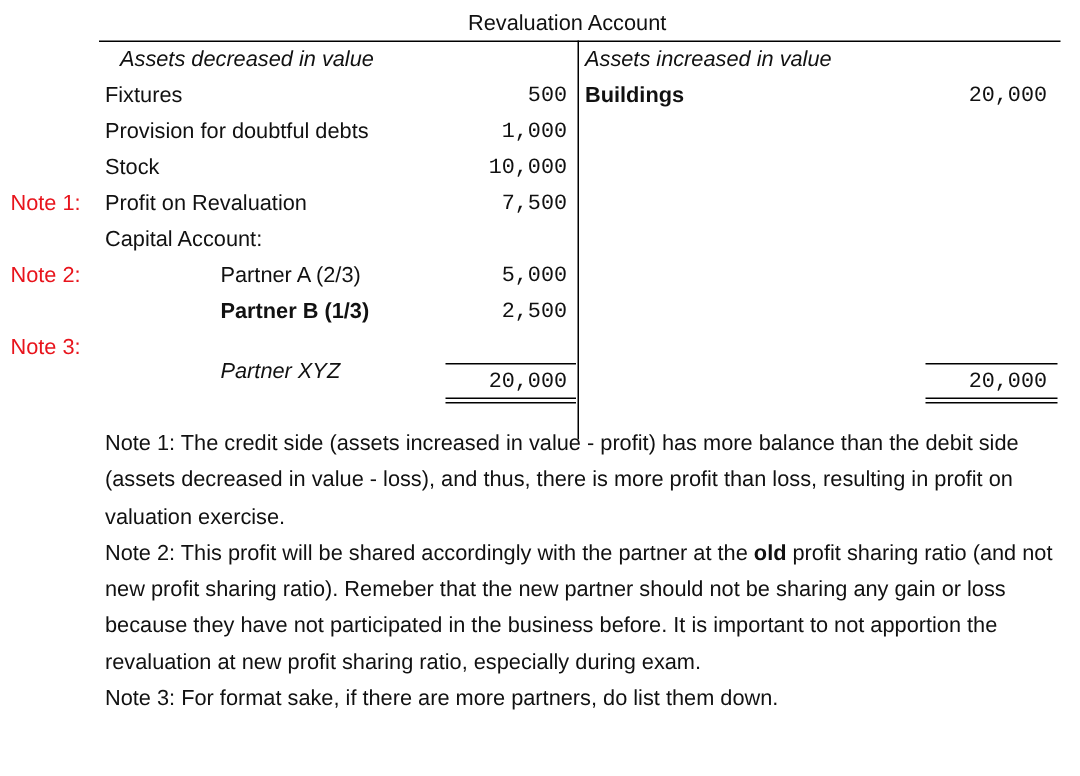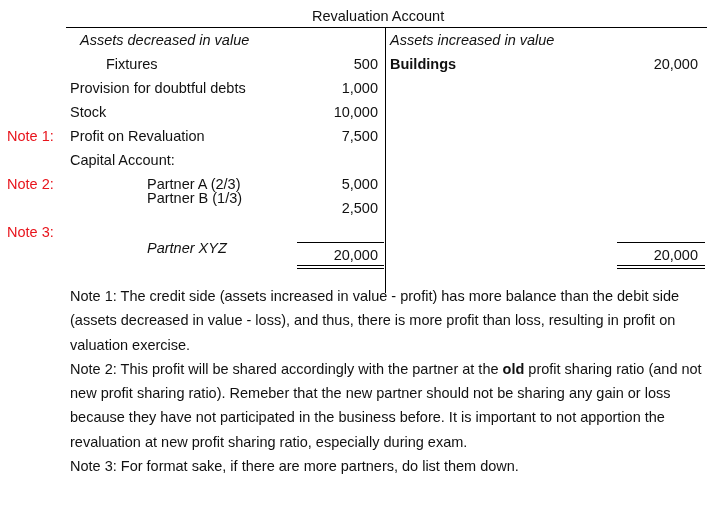--- a/index.html
+++ b/index.html
@@ -1,39 +1,39 @@
 <!DOCTYPE html>
 <html><head>
 <meta charset="utf-8">
 <style>
   html, body { margin:0; padding:0; background:#ffffff; }
   body { width:720px; height:517px; position:relative; overflow:hidden;
          font-family:"Liberation Sans", sans-serif; font-size:14.5px; color:#111; }
   .abs { position:absolute; white-space:nowrap; line-height:18px; }
   .it { font-style:italic; }
   .red { color:#e8141c; }
-  .num { text-align:center; }
+  .num { text-align:center;font-family:Liberation Mono, monospace; }
   .hline { position:absolute; height:0; border-top:1.6px solid #000; }
   .dline { position:absolute; height:2px; border-top:1px solid #000; border-bottom:1px solid #000; }
   .vline { position:absolute; width:0; border-left:1.6px solid #000; }
   .notes { position:absolute; left:70px; top:284px; width:640px; line-height:24.3px; }
   .notes p { margin:0; }
 </style>
 </head>
 <body>
 
 <div class="abs" style="left:312px; top:7px;">Revaluation Account</div>
 
 <div class="hline" style="left:66px; top:27px; width:641px;"></div>
 <div class="vline" style="left:385px; top:27px; height:266px;"></div>
 
 <div class="abs it" style="left:70px; top:31px;margin-left:10px;">Assets decreased in value</div>
 
 <div>
-  <span class="abs" style="left:70px; top:55px;margin-left:36px;">Fixtures</span>
+  <span class="abs" style="left:70px; top:55px;">Fixtures</span>
   <span class="abs num" style="right:342px; top:55px;">500</span>
 </div>
 <div>
   <span class="abs" style="left:70px; top:79px;">Provision for doubtful debts</span>
   <span class="abs num" style="right:342px; top:79px;">1,000</span>
 </div>
 <div>
   <span class="abs" style="left:70px; top:103px;">Stock</span>
   <span class="abs num" style="right:342px; top:103px;margin-left:44px;">10,000</span>
 </div>
@@ -44,21 +44,21 @@
 </div>
 <div>
   <span class="abs" style="left:70px; top:151px;">Capital Account:</span>
 </div>
 <div>
   <span class="abs red" style="left:7px; top:175px;">Note 2:</span>
   <span class="abs" style="left:147px; top:175px;">Partner A (2/3)</span>
   <span class="abs num" style="right:342px; top:175px;">5,000</span>
 </div>
 <div>
-  <span class="abs" style="left:147px; top:189px;">Partner B (1/3)</span>
+  <span class="abs" style="left:147px; top:199px;font-weight:bold;">Partner B (1/3)</span>
   <span class="abs num" style="right:342px; top:199px;">2,500</span>
 </div>
 <div>
   <span class="abs red" style="left:7px; top:223px;">Note 3:</span>
   <span class="abs it" style="left:147px; top:223px;margin-top:16px;">Partner XYZ</span>
 </div>
 
 <div class="hline" style="left:297px; top:242px; width:87px;"></div>
 <div class="abs num" style="right:342px; top:246px;">20,000</div>
 <div class="dline" style="left:297px; top:265px; width:87px;"></div>

